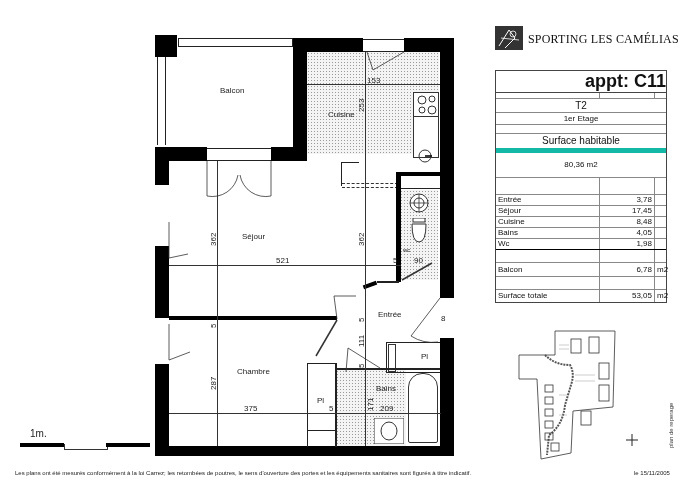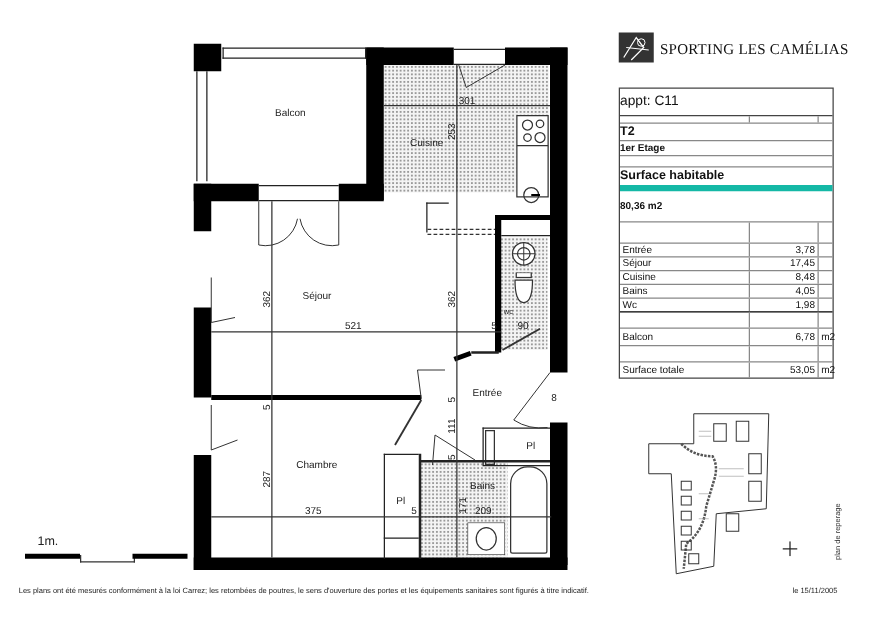--- a/index.html
+++ b/index.html
@@ -14,21 +14,21 @@
   .lbl { position:absolute; font-size:8px; color:#222; white-space:nowrap; }
   .dim { position:absolute; font-size:8px; color:#222; white-space:nowrap; }
   .vdim { position:absolute; font-size:8px; color:#222; transform:rotate(-90deg); transform-origin:left top; white-space:nowrap; }
   .dimline { position:absolute; background:#333; }
   
   .tbl { position:absolute; left:495px; width:170px; border:1px solid #444; }
   .row { display:flex; border-bottom:1px solid #888; font-size:8px; height:10px; line-height:10px; }
   .row .c1 { flex:0 0 101px; border-right:1px solid #888; padding-left:2px; }
   .row .c2 { flex:0 0 52px; border-right:1px solid #888; text-align:right; padding-right:2px; }
   .row .c3 { flex:1; padding-left:2px; }
-  .center { text-align:left;font-weight:bold; }
+  .center { text-align:center; }
 </style>
 </head>
 <body>
 
 <div class="abs" style="left:0;top:0;width:480px;height:460px;">
 
   <div class="hatch" style="left:307px;top:52px;width:132px;height:102px;"></div>
   <div class="hatch" style="left:400px;top:190px;width:38px;height:90px;"></div>
   <div class="hatch" style="left:336px;top:370px;width:70px;height:76px;"></div>
 
@@ -152,21 +152,21 @@
   <div class="lbl" style="left:220px;top:86px;">Balcon</div>
   <div class="lbl" style="left:328px;top:110px;">Cuisine</div>
   <div class="lbl" style="left:242px;top:232px;">Séjour</div>
   <div class="lbl" style="left:403px;top:247px;font-size:6px;">wc</div>
   <div class="lbl" style="left:378px;top:310px;">Entrée</div>
   <div class="lbl" style="left:237px;top:367px;">Chambre</div>
   <div class="lbl" style="left:376px;top:384px;">Bains</div>
   <div class="lbl" style="left:421px;top:352px;">Pl</div>
   <div class="lbl" style="left:317px;top:396px;">Pl</div>
 
-  <div class="dim" style="left:367px;top:76px;">301</div>
+  <div class="dim" style="left:367px;top:76px;">153</div>
   <div class="vdim" style="left:357px;top:112px;">253</div>
   <div class="vdim" style="left:209px;top:246px;">362</div>
   <div class="vdim" style="left:357px;top:246px;">362</div>
   <div class="dim" style="left:276px;top:256px;">521</div>
   <div class="dim" style="left:393px;top:256px;">5</div>
   <div class="dim" style="left:414px;top:256px;">90</div>
   <div class="vdim" style="left:357px;top:322px;">5</div>
   <div class="vdim" style="left:357px;top:347px;">111</div>
   <div class="vdim" style="left:357px;top:368px;">5</div>
   <div class="vdim" style="left:209px;top:328px;">5</div>
@@ -190,21 +190,21 @@
     <svg width="28" height="24">
         <path d="M4 20 L14 4 L20 12 L10 22" fill="none" stroke="#fff" stroke-width="1"></path>
         <circle cx="18" cy="8" r="3" fill="none" stroke="#fff" stroke-width=".8"></circle>
         <path d="M6 12 L24 14" stroke="#fff" stroke-width=".8"></path>
       </svg>
   </div>
   <div class="abs" style="left:33px;top:6px;font-family:'Liberation Serif', serif;font-size:12px;letter-spacing:0.2px;white-space:nowrap;">SPORTING LES CAMÉLIAS</div>
 </div>
 
 <div class="tbl" style="top:70px;">
-  <div style="font-size:11px;font-weight:normal;text-align:left;height:21px;line-height:21px;border-bottom:1px solid #444;">appt: C11</div>
+  <div style="font-size:18px;font-weight:bold;text-align:right;height:21px;line-height:21px;border-bottom:1px solid #444;">appt: C11</div>
   <div class="row" style="height:5px;">
       <div class="c1"></div>
       <div class="c2"></div>
       <div class="c3"></div>
     </div>
   <div class="center" style="font-size:10px;height:13px;line-height:13px;border-bottom:1px solid #888;">T2</div>
   <div class="center" style="font-size:8px;height:11px;line-height:11px;border-bottom:1px solid #888;">1er Etage</div>
   <div style="height:8px;border-bottom:1px solid #888;"></div>
   <div class="center" style="font-size:10px;height:14px;line-height:14px;border-bottom:5px solid #14b8a6;">Surface habitable</div>
   <div class="center" style="font-size:8px;height:24px;line-height:24px;border-bottom:1px solid #888;">80,36 m2</div>

